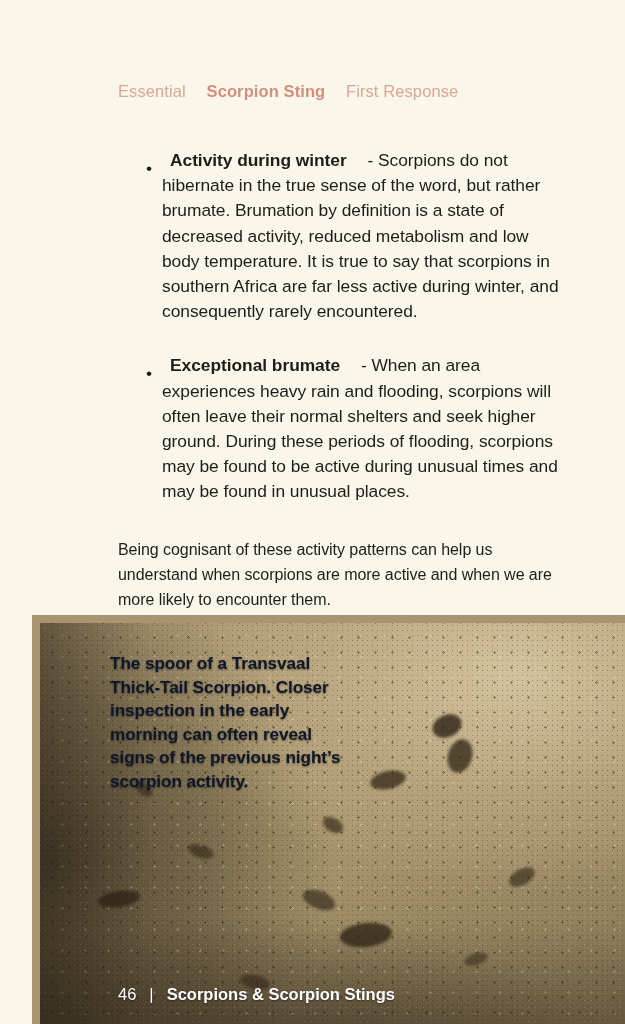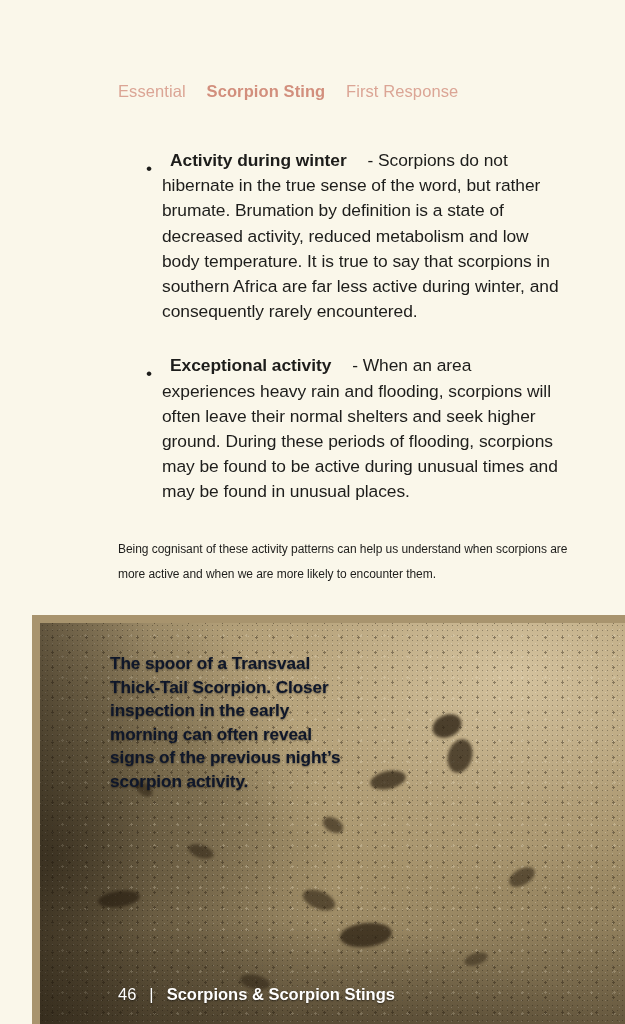--- a/index.html
+++ b/index.html
@@ -52,21 +52,21 @@
     position:absolute;
     left:12px; top:0;
     font-size:17.4px;
     line-height:25.2px;
     color:#1d1d1b;
   }
   .bullet .lead { font-weight:bold;text-align:center; }
 
   .closing {
     margin-top:32px;
-    font-size:12px;
+    font-size:16px;
     line-height:25.2px;
     color:#1d1d1b;
     letter-spacing:-0.05px;
   }
 
   
   .photo {
     position:absolute;
     left:0; top:583px;
     width:625px; height:441px;
@@ -164,21 +164,21 @@
 
     <ul class="bullet-list">
 
       <li class="bullet">
         <span class="bullet-marker">•</span>
         <span class="lead">Activity during winter</span><span> - Scorpions do not hibernate in the true sense of the word, but rather brumate. Brumation by definition is a state of decreased activity, reduced metabolism and low body temperature. It is true to say that scorpions in southern Africa are far less active during winter, and consequently rarely encountered.</span>
       </li>
 
       <li class="bullet">
         <span class="bullet-marker">•</span>
-        <span class="lead">Exceptional activity</span><span> - When an area experiences heavy rain and flooding, scorpions will often leave their normal shelters and seek higher ground. During these periods of flooding, scorpions may be found to be active during unusual times and may be found in unusual places.</span>
+        <span class="lead">Exceptional brumate</span><span> - When an area experiences heavy rain and flooding, scorpions will often leave their normal shelters and seek higher ground. During these periods of flooding, scorpions may be found to be active during unusual times and may be found in unusual places.</span>
       </li>
 
     </ul>
 
     <p class="closing">Being cognisant of these activity patterns can help us understand when scorpions are more active and when we are more likely to encounter them.</p>
   </div>
 
   <div class="photo">
     <div class="photo-canvas"></div>
     <div class="photo-grain"></div>

